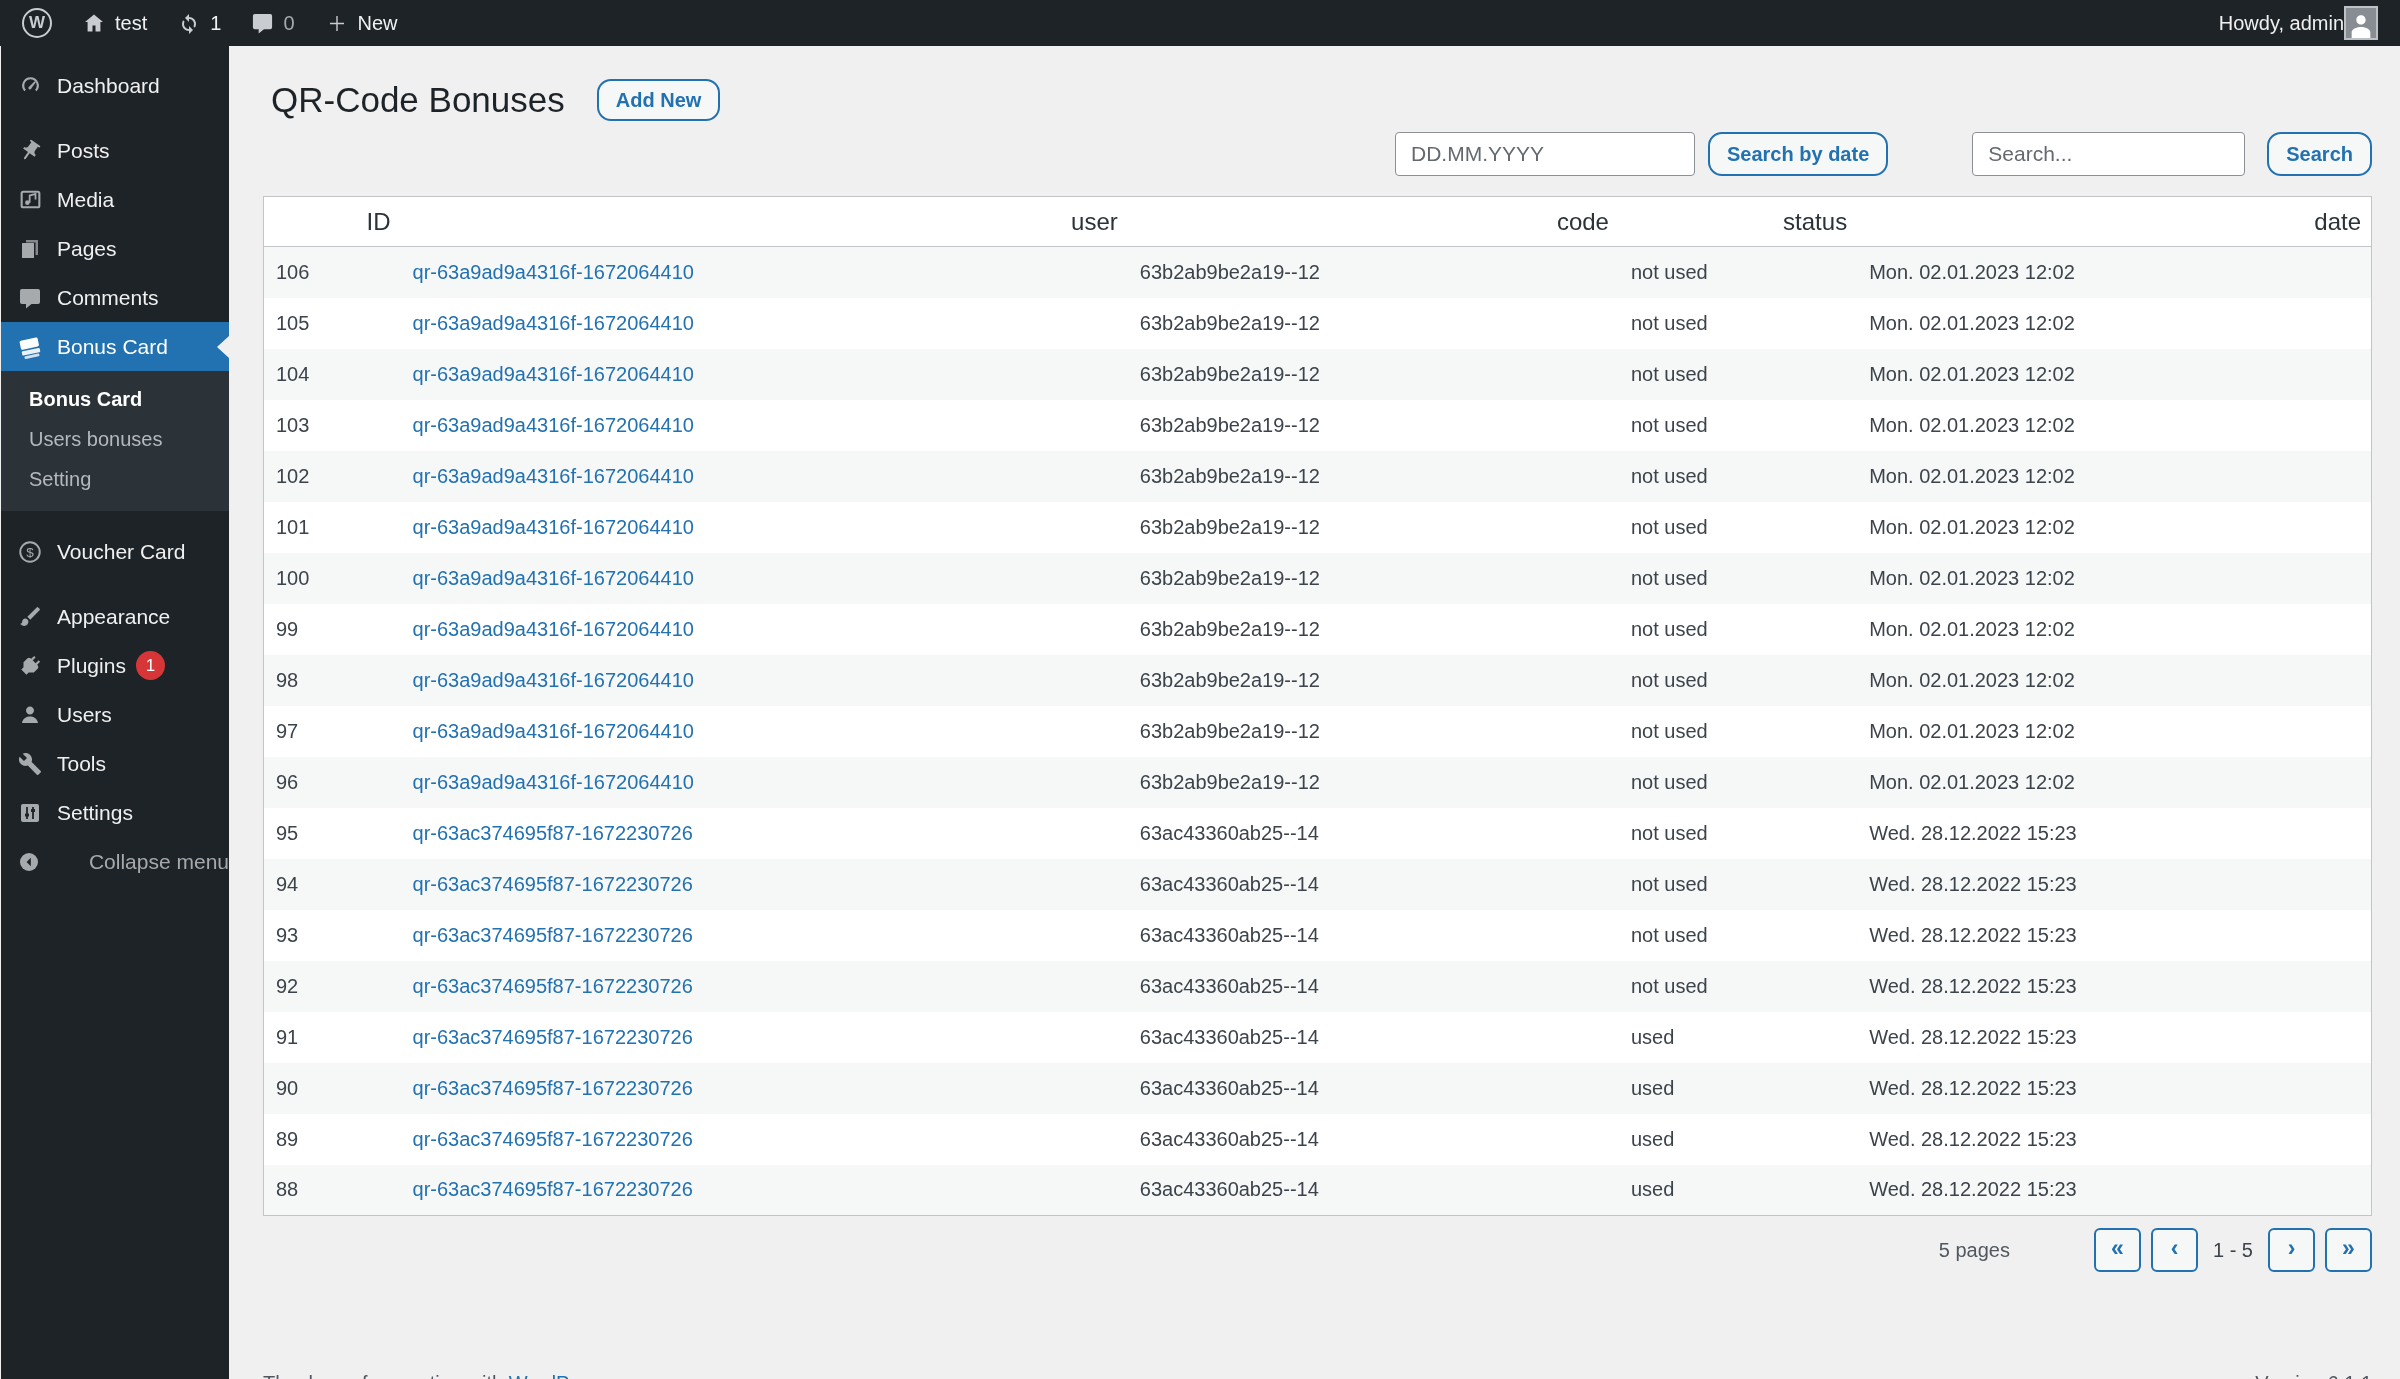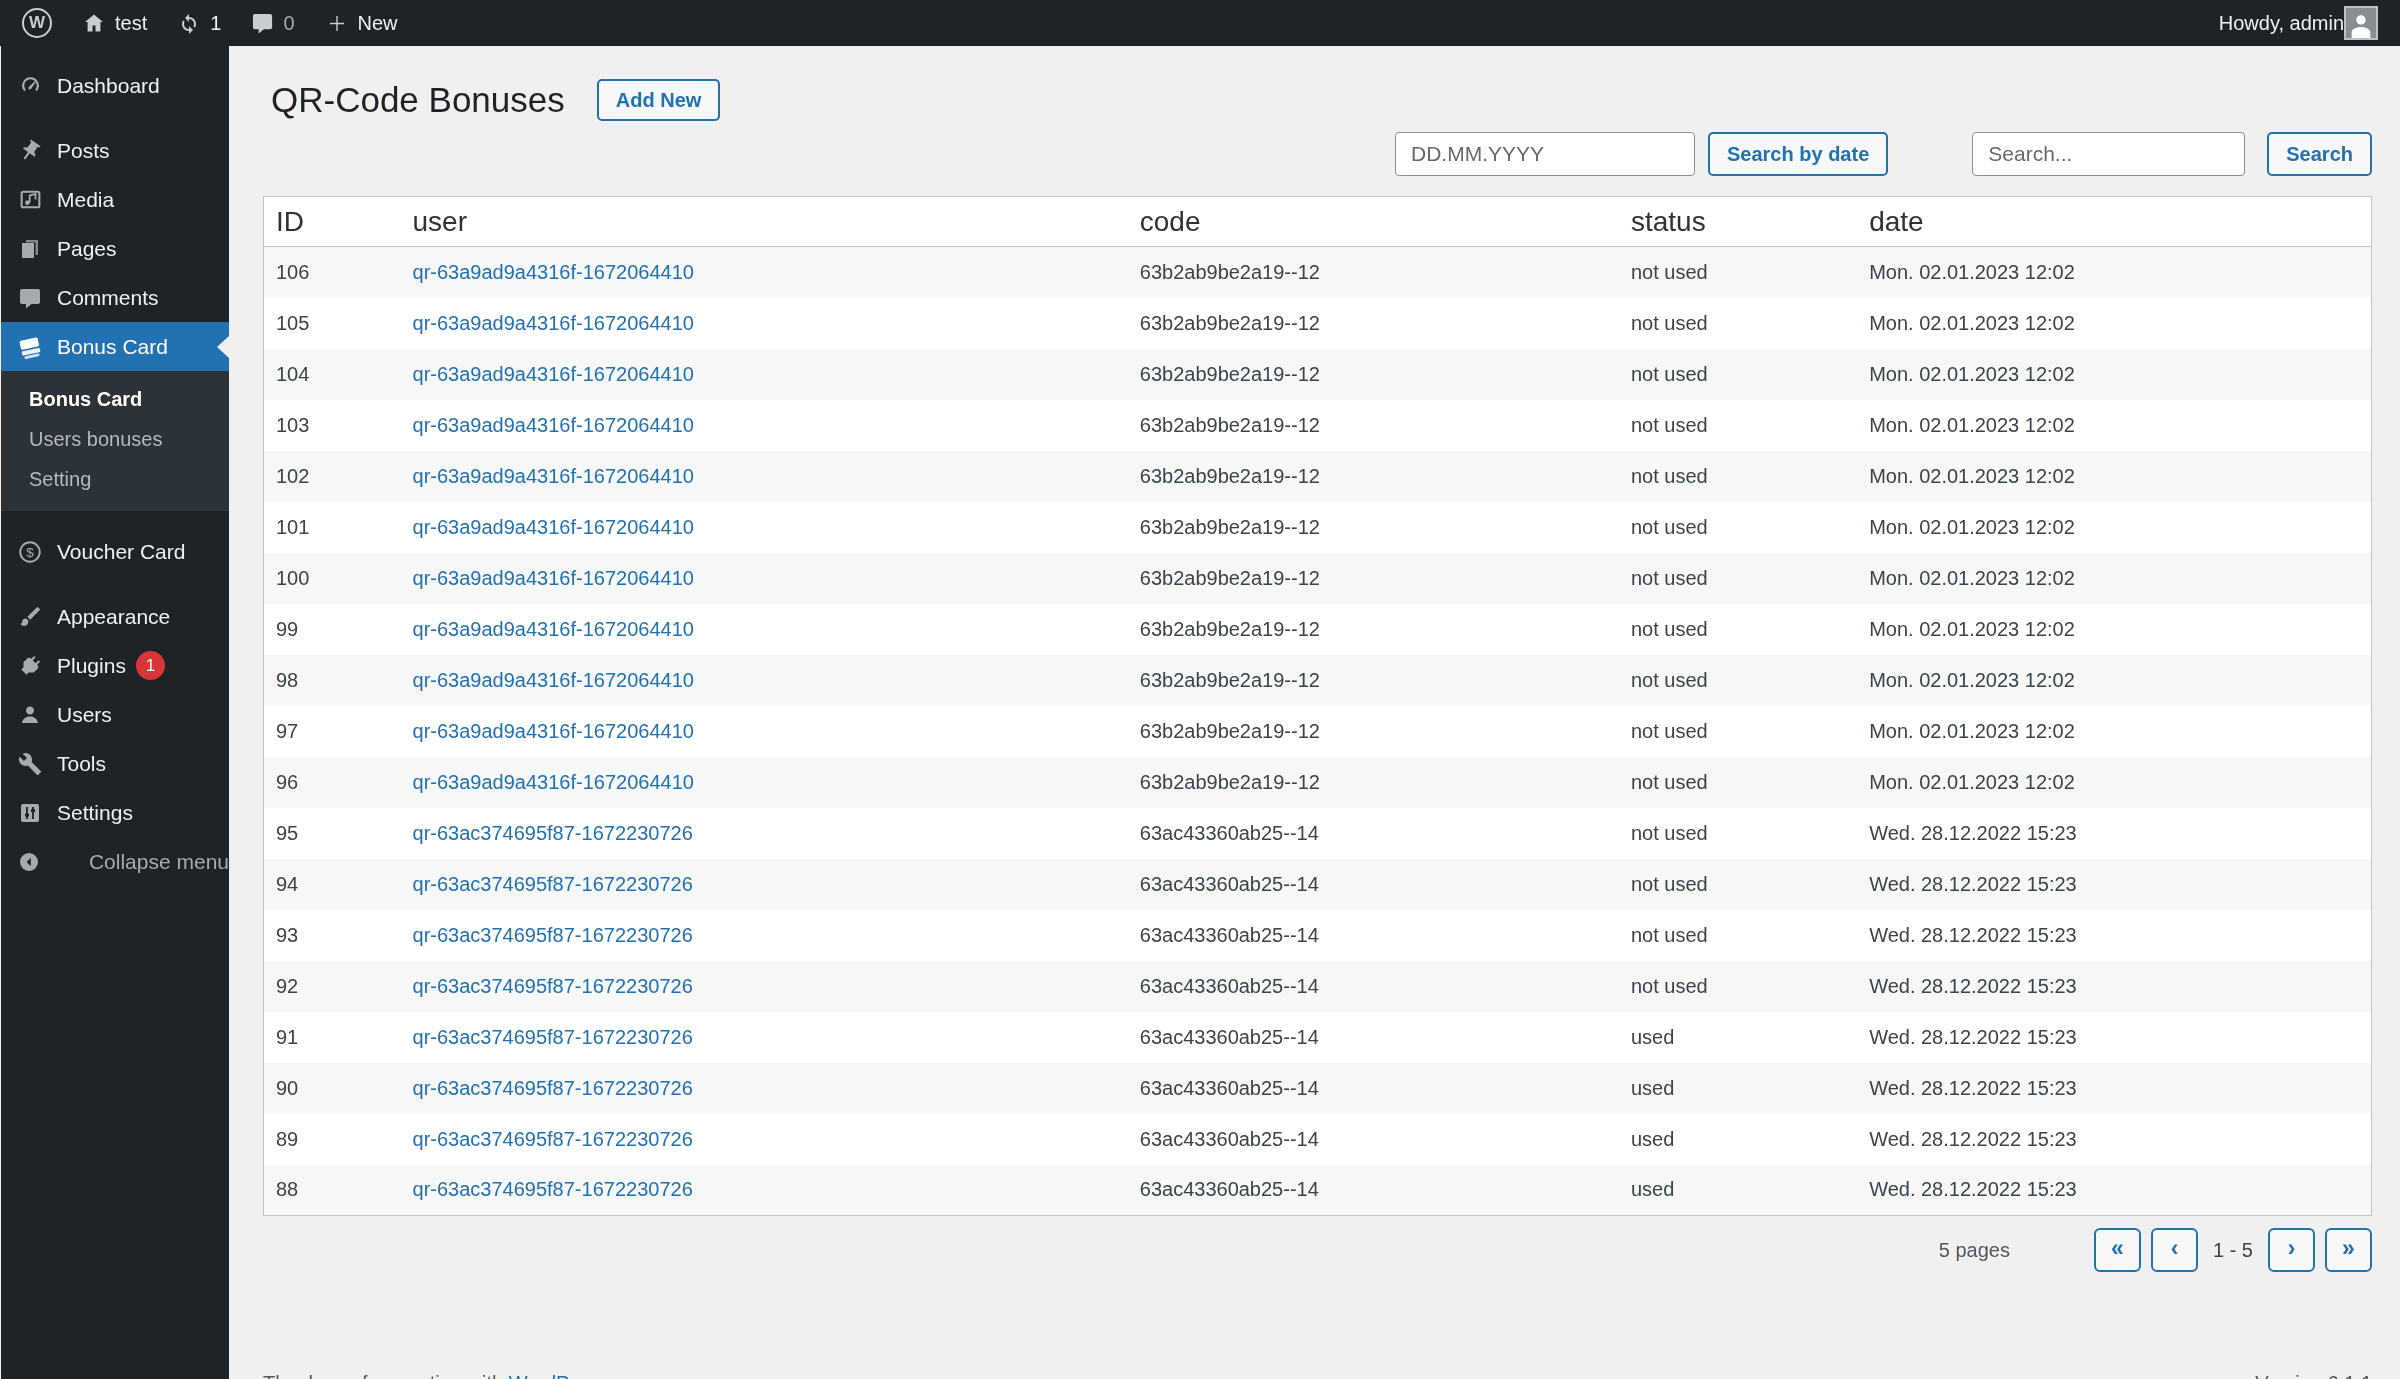--- a/index.html
+++ b/index.html
@@ -63,21 +63,21 @@
   }
   .menu-item.collapse { color: #a7aaad; gap: 34px; }
   
   .content {
     position: absolute; top: 46px; left: 228px; right: 0; bottom: 0;
     background: #f0f0f1; padding: 0 28px 0 35px; overflow: hidden;
   }
   .title-row { margin-top: 26px; display: flex; align-items: center; }
   .page-title { margin: 8px; font-size: 35px; font-weight: 400; color: #1d2327; }
   .btn {
-    background: #f6f7f7; border: 2px solid #2271b1; border-radius: 5px;
+    background: #f6f7f7; border: 2px solid #2271b1; border-radius: 14px;
     color: #2271b1; font-size: 20px; font-weight: 600; height: 44px;
     padding: 0 17px; display: inline-flex; align-items: center; cursor: pointer;
     font-family: "Liberation Sans", sans-serif; white-space: nowrap;
   }
   .add-new { margin-left: 24px; height: 42px; }
   .controls-row { margin-top: 4px; display: flex; justify-content: flex-end; align-items: center; }
   .tinput {
     height: 44px; background: #fff; border: 1px solid #8c8f94; border-radius: 4px;
     padding: 0 15px; font-size: 21px; color: #2c3338;
     font-family: "Liberation Sans", sans-serif; outline: none; margin-left: 40px;
@@ -85,21 +85,21 @@
   .tinput::placeholder { color: #646970; opacity: 1; }
   .date-input { width: 300px; }
   .gap-sm { width: 13px; } .gap-lg { width: 44px; } .gap-md { width: 22px; }
   .search-input { width: 273px; }
   
   table.bonuses {
     margin-top: 20px; width: 100%; border-collapse: collapse; background: #fff;
     border: 1px solid #c3c4c7; table-layout: fixed;
   }
   table.bonuses th {
-    height: 50px; text-align: left; font-weight: 400; font-size: 28px; color: #2c3338;
+    height: 50px; text-align: right; font-weight: 400; font-size: 24px; color: #2c3338;
     padding: 0 10px 0 12px; border-bottom: 1px solid #c3c4c7; background: #fff;
   }
   table.bonuses td {
     height: 51px; font-size: 20px; color: #3c434a; padding: 0 10px 0 12px;
     white-space: nowrap; overflow: hidden;
   }
   table.bonuses tbody tr:nth-child(odd) { background: #f6f7f7; }
   a.user-link { color: #2271b1; text-decoration: none; cursor: pointer; }
   
   .pagination-row {

